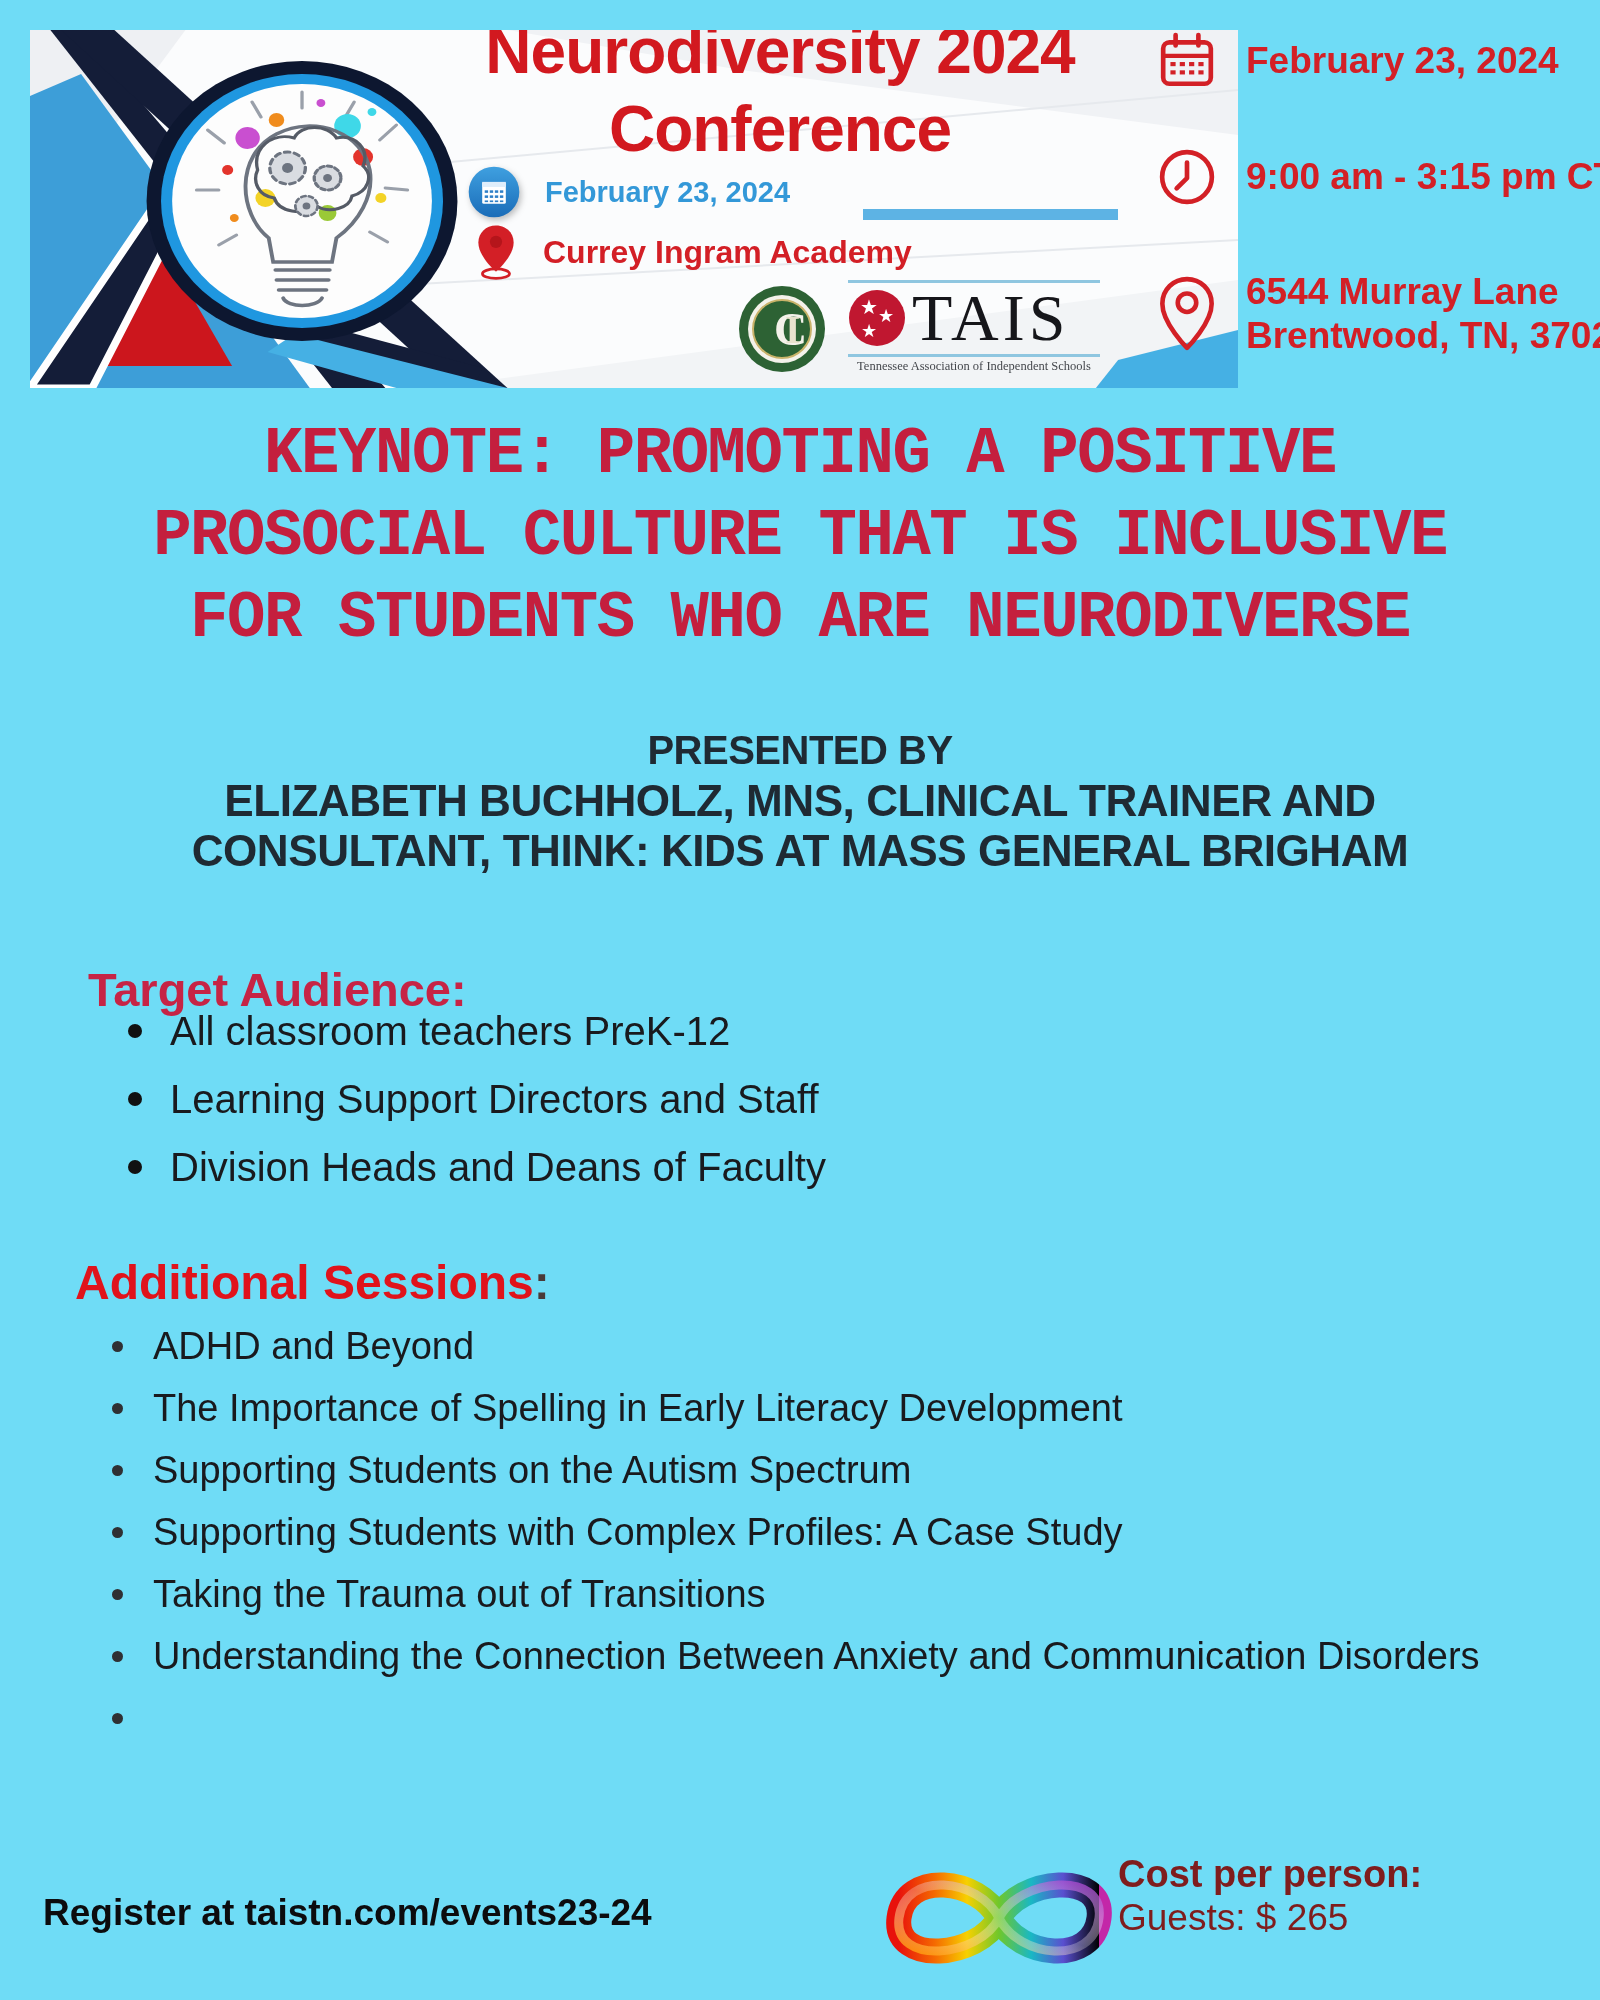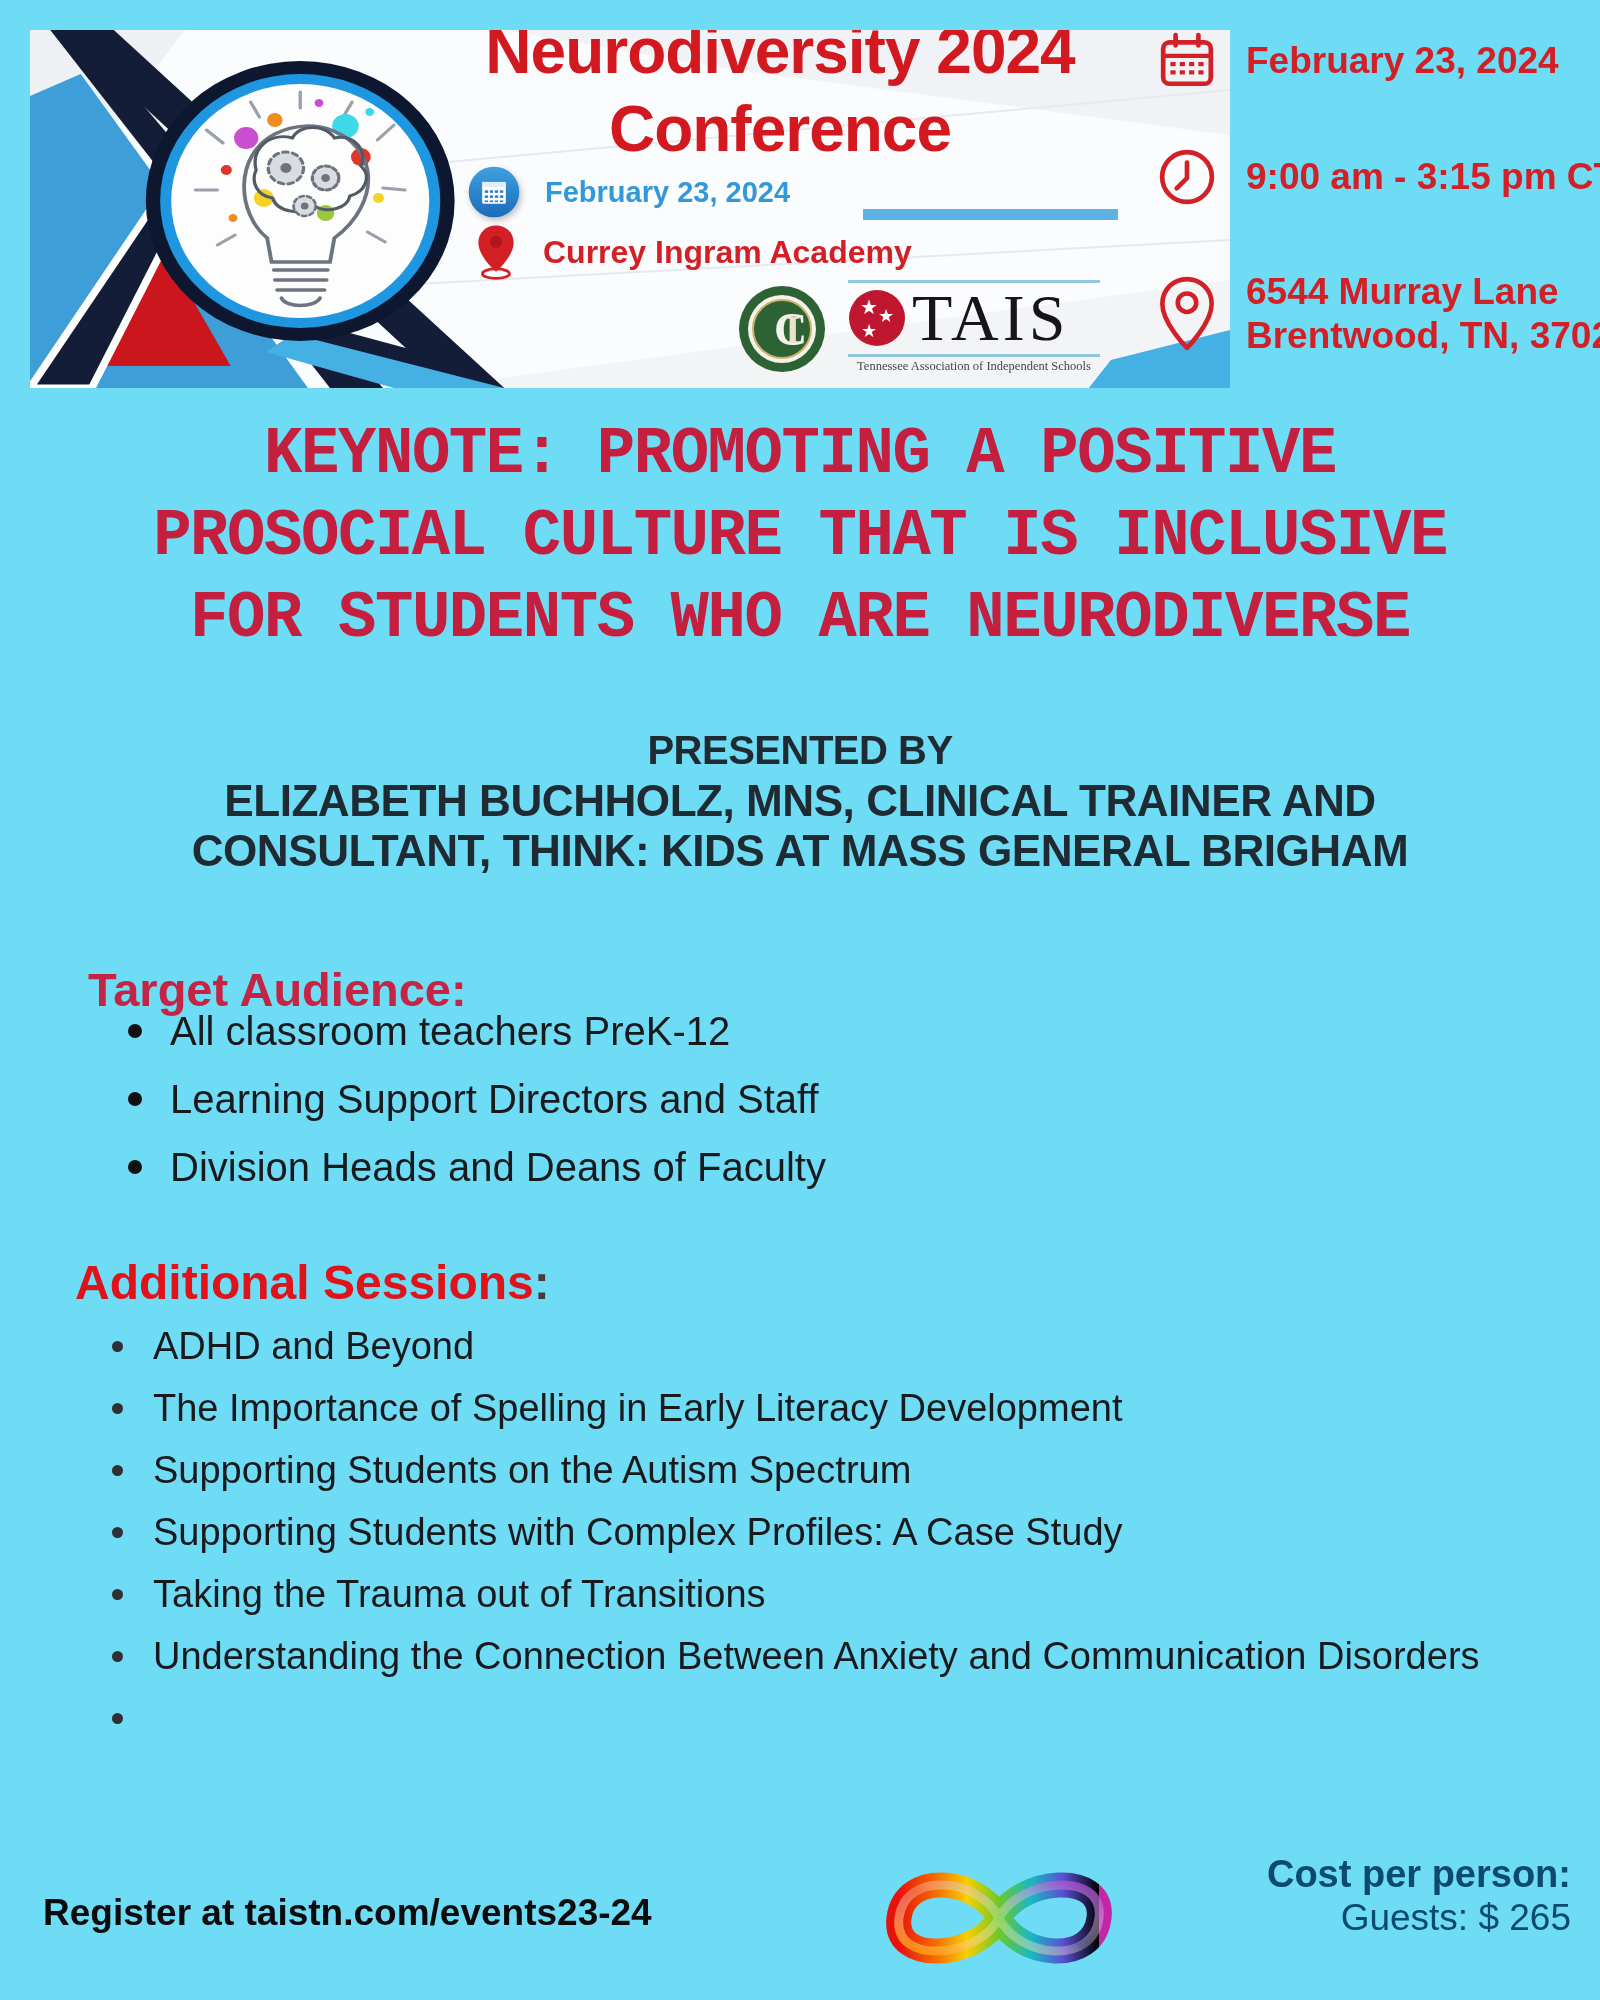--- a/index.html
+++ b/index.html
@@ -6,21 +6,21 @@
   body{
     width:1600px;height:2000px;position:relative;overflow:hidden;
     background:#6fdcf6;
     font-family:"Liberation Sans","DejaVu Sans",sans-serif;
     -webkit-font-smoothing:antialiased;
   }
 
   
   .banner{
     position:absolute;left:30px;top:30px;width:1200px;height:358px;
-    background:#fbfcfd;overflow:hidden;
+    background:#fbfcfd;overflow:hidden;padding-left:8px;
   }
   .banner-art{position:absolute;left:0;top:0;width:100%;height:100%;}
   .banner-title{
     position:absolute;left:410px;top:-18px;width:680px;text-align:center;
     color:#d2191f;font-weight:bold;font-size:64px;line-height:78px;
     letter-spacing:-1px;white-space:nowrap;
   }
   .banner-row{position:absolute;display:flex;align-items:center;}
   .banner-date-row{left:437px;top:135px;}
   .banner-venue-row{left:447px;top:194px;}
@@ -86,21 +86,21 @@
   .sessions-list li{font-size:38px;line-height:56px;margin-bottom:6px;color:#232428;}
   .sessions-list .dot{width:11px;height:11px;border-radius:50%;background:#2f3033;margin:23px 30px 0 0;flex:0 0 auto;}
   .sessions-list .txt{max-width:1370px;}
 
   
   .register{
     position:absolute;left:43px;top:1892px;font-size:37px;font-weight:bold;color:#0c0c0e;white-space:nowrap;
   }
   .infinity{position:absolute;left:858px;top:1850px;width:282px;height:136px;}
   .cost{
-    position:absolute;right:29px;top:1852px;width:470px;text-align:right;color:#0c4a6e;
+    position:absolute;right:12px;top:1852px;width:470px;text-align:left;color:#7f1d1d;
   }
   .cost .c-head{font-size:38px;font-weight:bold;line-height:44px;}
   .cost .c-line{font-size:37px;line-height:43px;}
 </style>
 </head>
 <body>
 
 <div>
 
   <header class="banner">

